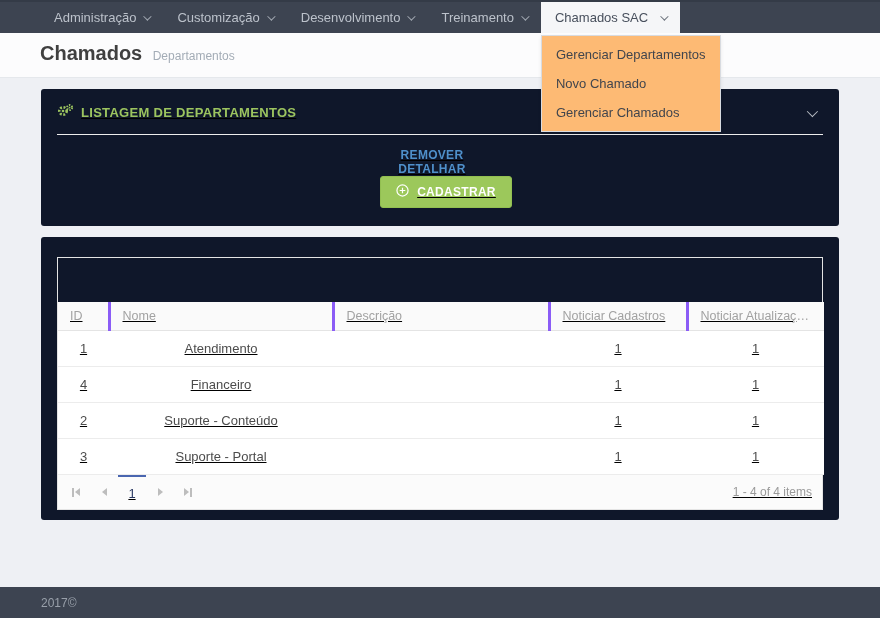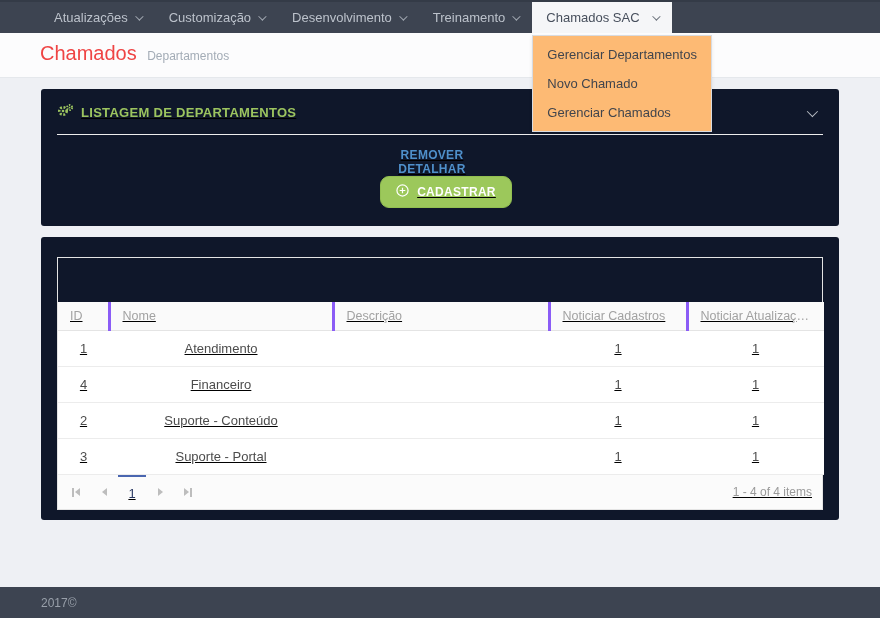--- a/index.html
+++ b/index.html
@@ -39,21 +39,21 @@
   .dropdown-item {
     padding:7px 14px; font-size:13px; color:#41454d;
     white-space:nowrap; cursor:pointer;
   }
 
   
   .page-header {
     background:#fcfcfd; border-bottom:1px solid #e5e8ec;
     padding:9px 40px 12px; flex:0 0 auto;
   }
-  .page-title { font-size:20px; font-weight:400; color:#ef4444; display:inline; }
+  .page-title { font-size:20px; font-weight:700; color:#404040; display:inline; }
   .page-subtitle { font-size:12px; color:#a3acb6; margin-left:6px; }
 
   
   .content { flex:1 1 auto; padding:11px 41px 0; }
   .card { background:#0f172a; border-radius:3px;text-decoration:underline; }
 
   
   .panel { padding:14px 16px 8px; }
   .panel-head { display:flex; align-items:center; }
   .panel-title {
@@ -68,21 +68,21 @@
   }
   .panel-sep { border-top:1px solid #ededed; margin-top:12px; }
   .toolbar { display:flex; align-items:center; padding:13px 0 10px 12px;flex-direction:column; }
   .link-btn {
     background:none; border:none; cursor:pointer;
     font-family:inherit; font-size:12px; font-weight:bold;
     color:#4f90cb; letter-spacing:.3px; margin-right:28px;
   }
   .green-btn {
     display:flex; align-items:center; gap:8px; cursor:pointer;
-    background:#9cc85b; border:1px solid #92bf51; border-radius:9px;
+    background:#9cc85b; border:1px solid #92bf51; border-radius:3px;
     color:#fff; font-family:inherit; font-size:12px; font-weight:bold;
     letter-spacing:.3px; padding:7px 15px;
   }
 
   
   .grid-card { margin-top:11px; padding:20px 16px 10px; }
   .grid { border:1px solid #e4e4e4; }
   table { width:100%; border-collapse:collapse; table-layout:fixed;margin-top:44px; }
   col.c-id   { width:51px; }
   col.c-nome { width:224px; }
@@ -128,21 +128,21 @@
   .footer {
     flex:0 0 31px; background:#3d4451; display:flex; align-items:center;
     padding-left:41px; color:#99a0aa; font-size:12px;
   }
 </style>
 </head>
 <body>
 
 <nav class="navbar">
   <div class="nav-item">
-    <span>Atualizações</span>
+    <span>Administração</span>
     <span class="caret"></span>
   </div>
   <div class="nav-item">
     <span>Customização</span>
     <span class="caret"></span>
   </div>
   <div class="nav-item">
     <span>Desenvolvimento</span>
     <span class="caret"></span>
   </div>

